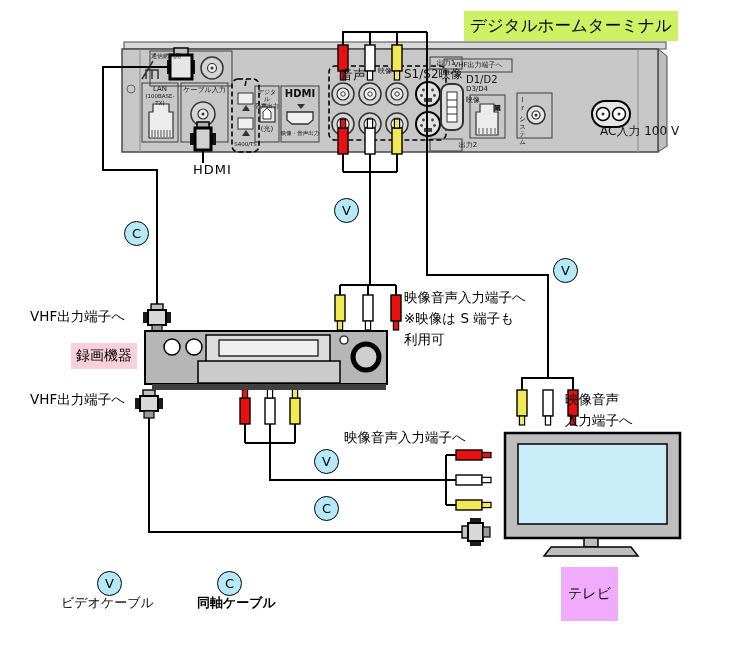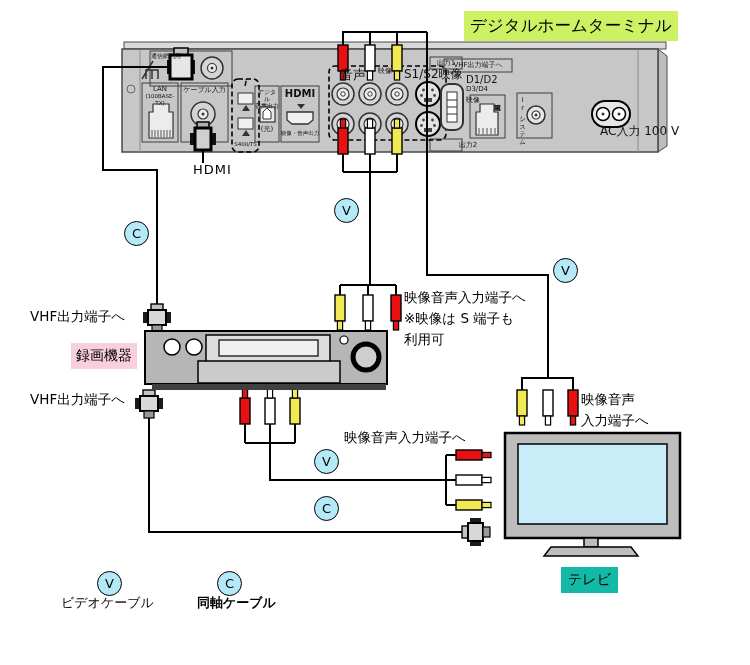--- a/index.html
+++ b/index.html
@@ -5,21 +5,21 @@
   html,body { margin:0; padding:0; background:#fff; }
   .stage { position:relative; width:740px; height:665px; background:#fff; overflow:hidden;
            font-family:"DejaVu Sans","Liberation Sans",sans-serif; color:#000; }
   svg.layer { position:absolute; left:0; top:0; z-index:1; }
   .lbl  { position:absolute; z-index:2; font-size:13.5px; line-height:1.55; white-space:pre-line; }
   .ptxt { position:absolute; z-index:2; font-size:6.5px; color:#111; line-height:1.2; white-space:pre-line; }
   .ctr  { text-align:center; }
   .vtxt { writing-mode:vertical-rl; text-orientation:upright; line-height:1; }
   .hl-green  { background:#ccf163; padding:2px 6px; font-size:16.5px; }
   .hl-pink   { background:#f9cfdb; padding:2px 5px; font-size:14px; }
-  .hl-yellow { background:#14b8a6; padding:2px 7px; font-size:14px; }
+  .hl-yellow { background:#f0abfc; padding:16px 7px; font-size:14px; }
   .badge { position:absolute; z-index:3; width:23px; height:23px; border:1.6px solid #000;
            border-radius:50%; background:#b5e9f8; display:flex; align-items:center;
            justify-content:center; font-size:13px; }
 </style>
 </head>
 <body>
 
 <div class="stage">
 
   <svg class="layer" width="750" height="665" viewBox="0 0 750 665">
@@ -219,21 +219,21 @@
 
   <div class="lbl hl-green" style="left:464px; top:11px;">デジタルホームターミナル</div>
   <div class="lbl" style="left:193px; top:160px; font-size:13px; letter-spacing:1px;">HDMI</div>
   <div class="lbl" style="left:30px; top:306px;">VHF出力端子へ</div>
   <div class="lbl hl-pink" style="left:71px; top:343px;">録画機器</div>
   <div class="lbl" style="left:30px; top:389px;">VHF出力端子へ</div>
   <div class="lbl" style="left:404px; top:287px;">映像音声入力端子へ
 ※映像は S 端子も
 利用可</div>
   <div class="lbl" style="left:344px; top:427px;">映像音声入力端子へ</div>
-  <div class="lbl" style="left:581px; top:389px;">映像音声
+  <div class="lbl" style="left:565px; top:389px;">映像音声
 入力端子へ</div>
   <div class="lbl hl-yellow" style="left:561px; top:567px;">テレビ</div>
   <div class="lbl" style="left:61px; top:593px; font-size:13px;">ビデオケーブル</div>
   <div class="lbl" style="left:197px; top:593px; font-size:13px;font-weight:bold;">同軸ケーブル</div>
 
   <div class="badge" style="left:124px; top:221px;">C</div>
   <div class="badge" style="left:334px; top:198px;">V</div>
   <div class="badge" style="left:553px; top:258px;">V</div>
   <div class="badge" style="left:314px; top:449px;">V</div>
   <div class="badge" style="left:314px; top:496px;">C</div>

